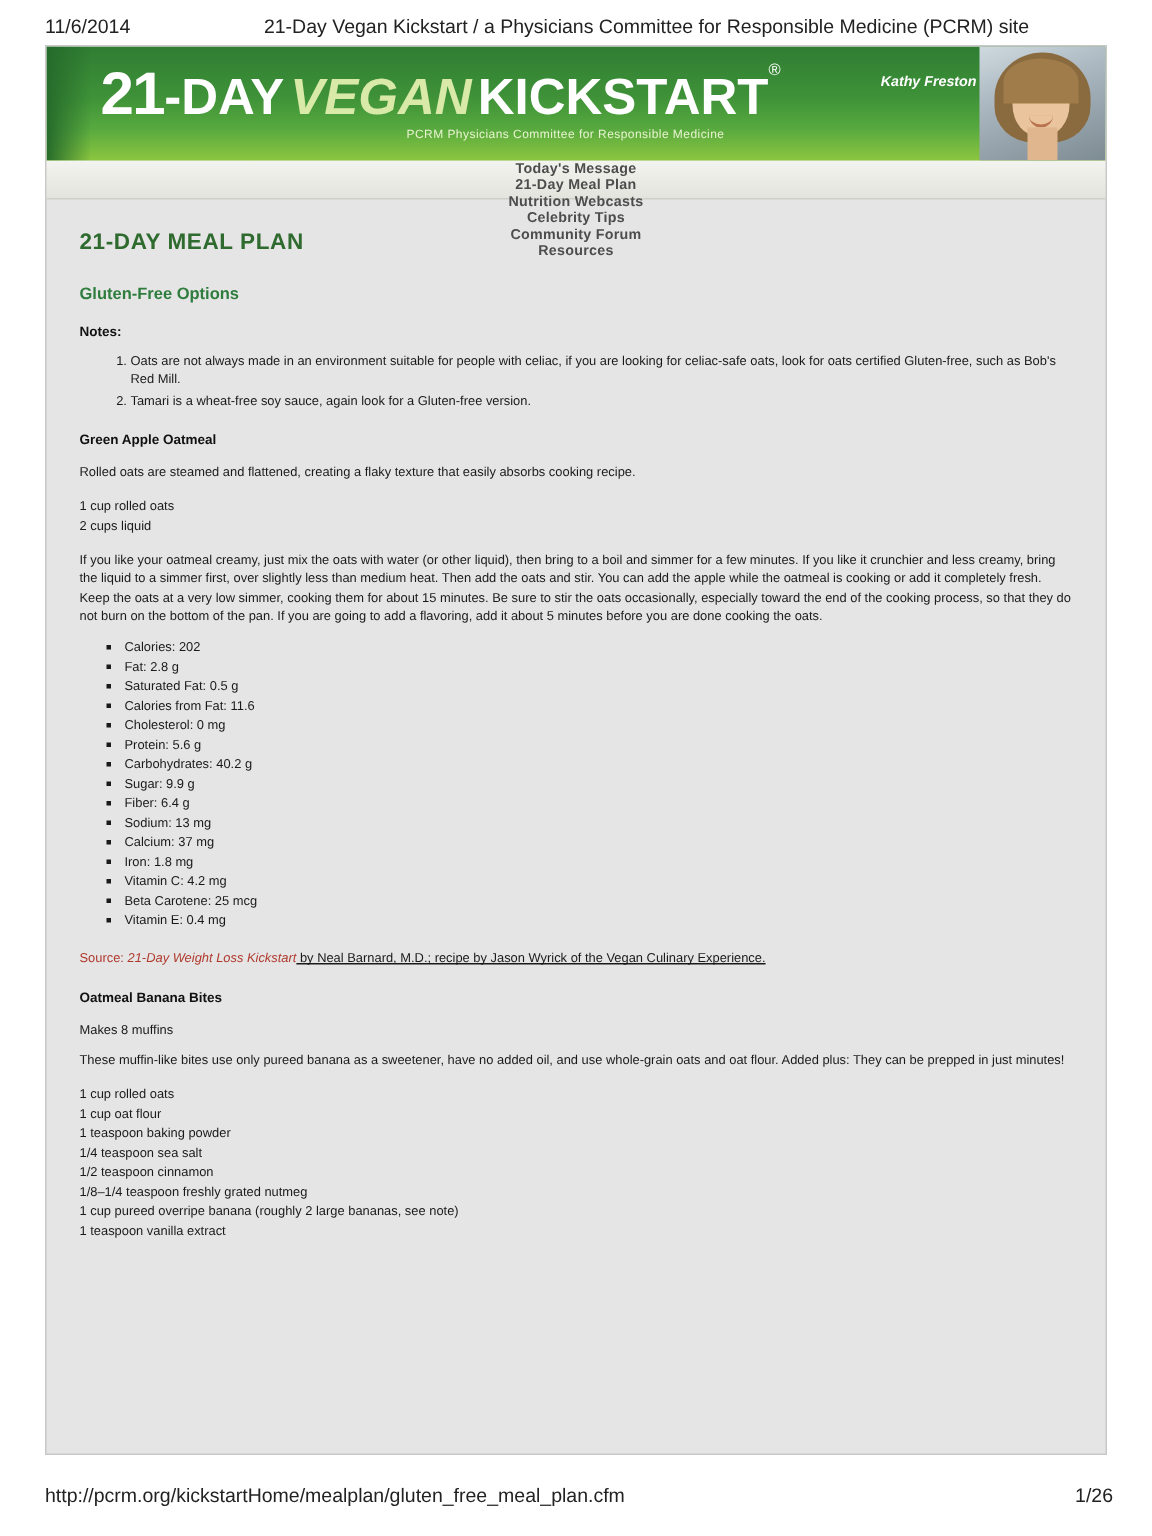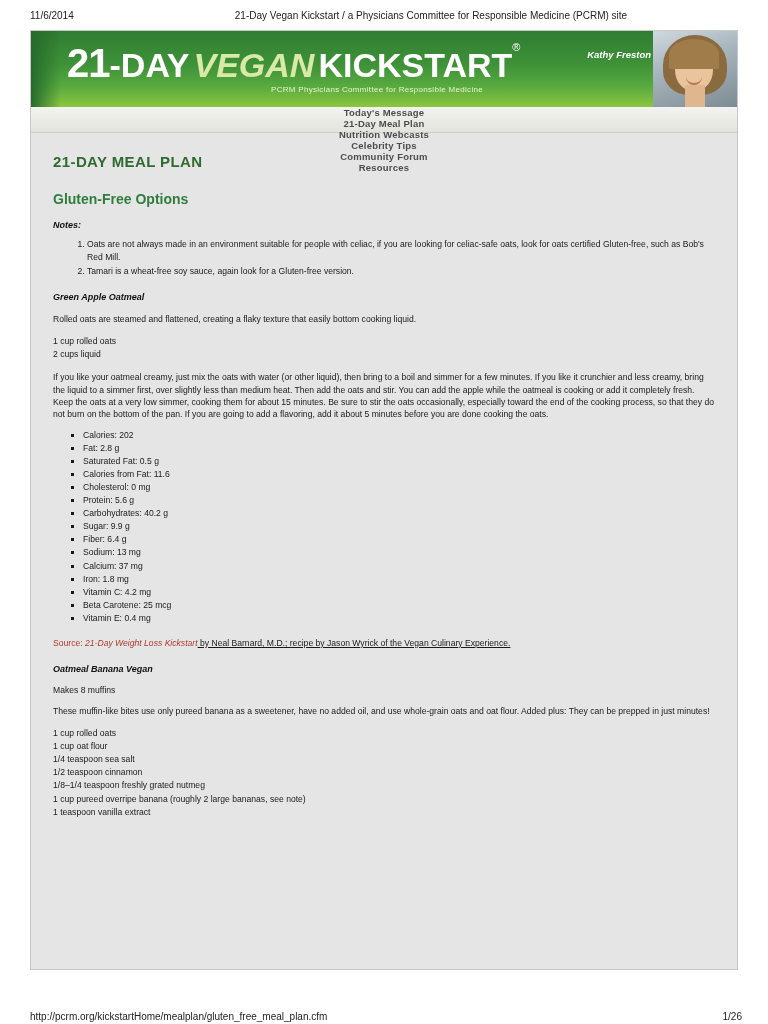--- a/index.html
+++ b/index.html
@@ -19,32 +19,32 @@
     width: 768px;
     height: 1024px;
     position: relative;
     box-sizing: border-box;
     padding: 0;
   }
   
   .print-header {
     display: flex;
     align-items: flex-start;
-    font-size: 10px;
+    font-size: 13px;
     color: #222;
     padding: 10px 26px 0 30px;
   }
   .print-header .ph-date { width: 90px; flex: none; }
   .print-header .ph-title { flex: 1; text-align: center; }
   .print-footer {
     position: absolute;
     left: 0; right: 0;
-    bottom: 2px;
+    bottom: 20px;
     display: flex;
-    font-size: 10px;
+    font-size: 13px;
     color: #222;
     padding: 0 26px 0 30px;
     box-sizing: border-box;
   }
   .print-footer .pf-url { flex: 1; }
   .print-footer .pf-page { flex: none; }
 
   .content-frame {
     position: absolute;
     left: 30px;
@@ -184,31 +184,30 @@
     color: #1a1a1a;
   }
   h1.page-title {
     font-size: 15px;
     color: #2f6b2f;
     font-weight: bold;
     letter-spacing: 0.4px;
     margin: 4px 0 16px 0;
   }
   h2.section {
-    font-size: 14px;
+    font-size: 11px;
     color: #2f7d3e;
     font-weight: bold;
     margin: 0 0 10px 0;
   }
   h3.bold-head {
     font-size: 9px;
     font-weight: bold;
     margin: 14px 0 6px 0;
     color: #111;
-    font-style: italic;
   }
   p.para {
     margin: 8px 0;
   }
   ol.notes-list {
     margin: 6px 0 6px 0;
     padding-left: 34px;
   }
   ol.notes-list li {
     margin-bottom: 2px;
@@ -276,21 +275,21 @@
 
       <h3 class="bold-head" style="margin-top:6px">Notes:</h3>
 
       <ol class="notes-list">
         <li>Oats are not always made in an environment suitable for people with celiac, if you are looking for celiac-safe oats, look for oats certified Gluten-free, such as Bob's Red Mill.</li>
         <li>Tamari is a wheat-free soy sauce, again look for a Gluten-free version.</li>
       </ol>
 
       <h3 class="bold-head">Green Apple Oatmeal</h3>
 
-      <p class="para">Rolled oats are steamed and flattened, creating a flaky texture that easily bottom cooking liquid.</p>
+      <p class="para">Rolled oats are steamed and flattened, creating a flaky texture that easily absorbs cooking recipe.</p>
 
       <div class="ingredients" style="margin:10px 0 10px 0">
         <div>1 cup rolled oats</div>
         <div>2 cups liquid</div>
       </div>
 
       <p class="para">If you like your oatmeal creamy, just mix the oats with water (or other liquid), then bring to a boil and simmer for a few minutes. If you like it crunchier and less creamy, bring the liquid to a simmer first, over slightly less than medium heat. Then add the oats and stir. You can add the apple while the oatmeal is cooking or add it completely fresh. Keep the oats at a very low simmer, cooking them for about 15 minutes. Be sure to stir the oats occasionally, especially toward the end of the cooking process, so that they do not burn on the bottom of the pan. If you are going to add a flavoring, add it about 5 minutes before you are done cooking the oats.</p>
 
 
       <ul class="nutrition">
@@ -306,29 +305,30 @@
         <li>Sodium: 13 mg</li>
         <li>Calcium: 37 mg</li>
         <li>Iron: 1.8 mg</li>
         <li>Vitamin C: 4.2 mg</li>
         <li>Beta Carotene: 25 mcg</li>
         <li>Vitamin E: 0.4 mg</li>
       </ul>
 
       <p class="source-line"><span class="src-label">Source: </span><span class="src-title">21-Day Weight Loss Kickstart</span><span class="src-rest"> by Neal Barnard, M.D.; recipe by Jason Wyrick of the Vegan Culinary Experience.</span></p>
 
-      <h3 class="bold-head">Oatmeal Banana Vegan</h3>
+      <h3 class="bold-head">Oatmeal Banana Bites</h3>
 
       <p class="para">Makes 8 muffins</p>
 
       <p class="para">These muffin-like bites use only pureed banana as a sweetener, have no added oil, and use whole-grain oats and oat flour. Added plus: They can be prepped in just minutes!</p>
 
       <div class="ingredients" style="margin:10px 0 0 0">
         <div>1 cup rolled oats</div>
         <div>1 cup oat flour</div>
+        <div>1 teaspoon baking powder</div>
         <div>1/4 teaspoon sea salt</div>
         <div>1/2 teaspoon cinnamon</div>
         <div>1/8–1/4 teaspoon freshly grated nutmeg</div>
         <div>1 cup pureed overripe banana (roughly 2 large bananas, see note)</div>
         <div>1 teaspoon vanilla extract</div>
       </div>
 
     </div>
   </div>
 

